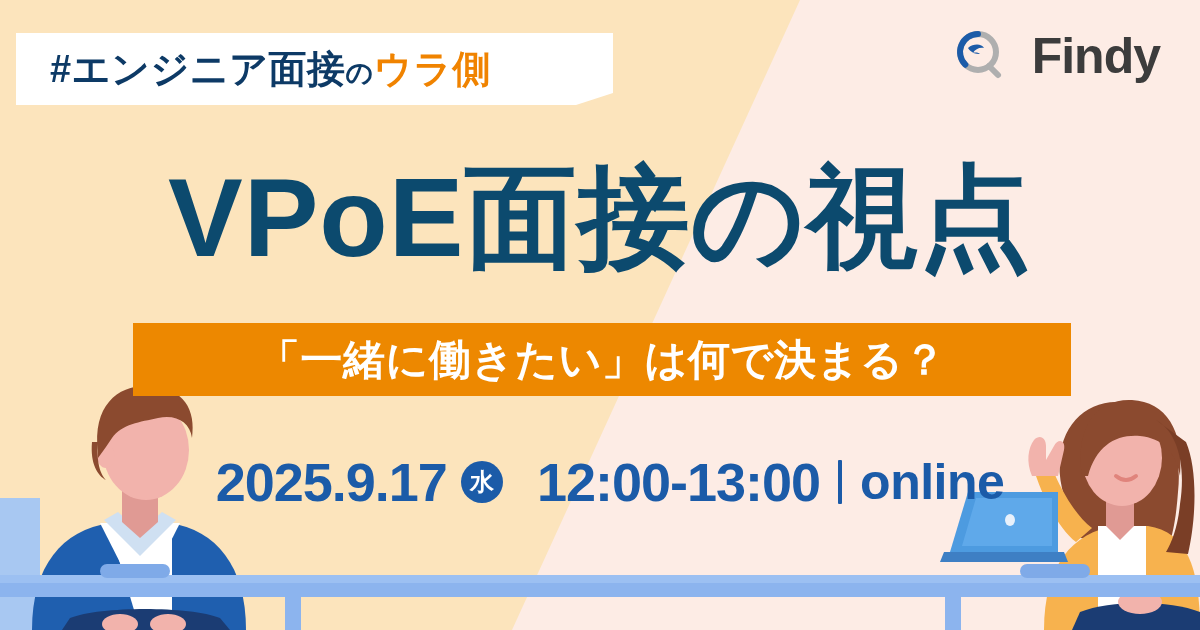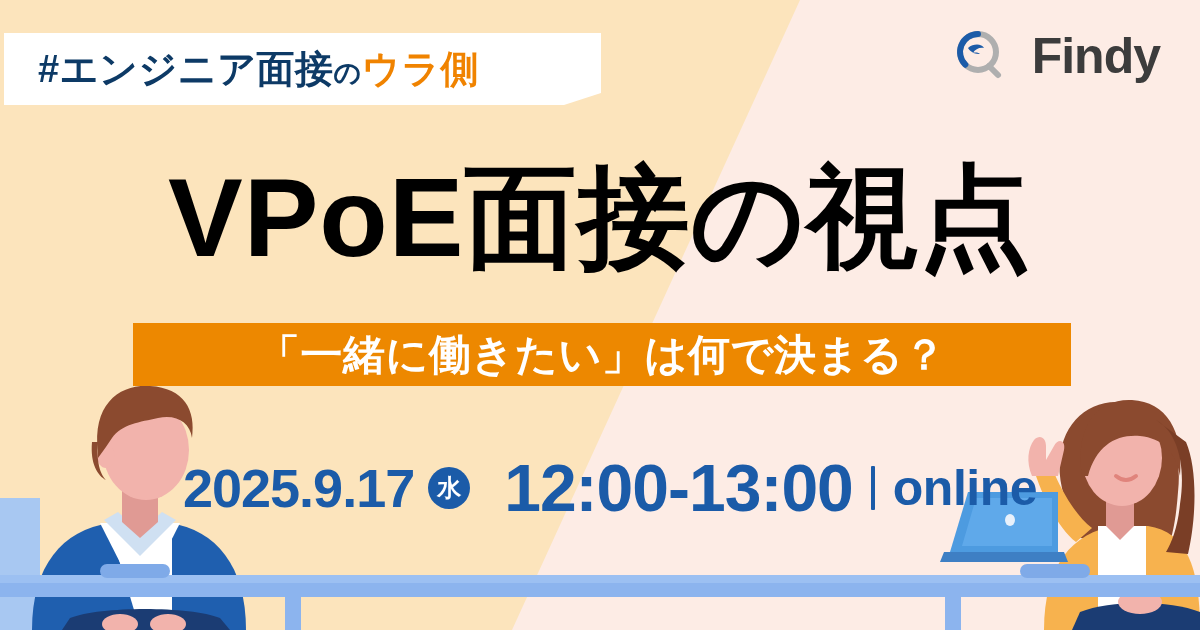--- a/index.html
+++ b/index.html
@@ -22,21 +22,21 @@
   .illus{position:absolute;bottom:0;pointer-events:none;}
   .illus svg{display:block;}
   .illus-left{left:0;bottom:0;}
   .illus-right{right:0;bottom:0;}
 
   
   .desk{position:absolute;left:0;right:0;bottom:0;height:90px;}
 
   
   .tag{
-    position:absolute;left:4px;top:33px;width:597px;height:72px;
+    position:absolute;left:16px;top:33px;width:597px;height:72px;
     background:#FFFFFF;
     clip-path:polygon(0 0, 597px 0, 597px 60px, 560px 72px, 0 72px);
     display:flex;align-items:center;
   }
   .tag-fold{
     position:absolute;left:525px;top:74px;width:70px;height:31px;
     background:#D9D9D9;
     clip-path:polygon(0 31px, 0 0, 70px 16px);
   }
   .tag-text{
@@ -54,27 +54,27 @@
   }
   .logo-word{
     font-size:50px;font-weight:700;color:#3C3C3C;
     letter-spacing:-1px;line-height:1;
   }
 
   
   .title{
     position:absolute;left:0;right:0;top:155px;
     text-align:center;
-    font-size:112px;font-weight:700;color:#000000;
+    font-size:112px;font-weight:700;color:#0c4a6e;
     letter-spacing:1px;line-height:1.12;white-space:nowrap;
   }
 
   
   .subband{
-    position:absolute;left:133px;top:323px;width:938px;height:63px;
+    position:absolute;left:133px;top:323px;width:938px;height:73px;
     background:#ED8800;
     display:flex;align-items:center;justify-content:center;
   }
   .subband-text{
     color:#FFFFFF;font-size:42px;font-weight:700;
     letter-spacing:.5px;line-height:1;white-space:nowrap;
   }
 
   
   .daterow{
@@ -83,21 +83,21 @@
     color:#1B5BA8;white-space:nowrap;margin-left:20px;
   }
   .date-txt{font-size:54px;font-weight:700;letter-spacing:-1px;line-height:1;}
   .dow-badge{
     width:42px;height:42px;border-radius:50%;
     background:#1B5BA8;color:#fff;
     display:flex;align-items:center;justify-content:center;
     font-size:24px;font-weight:700;line-height:1;
     margin:0 8px 0 14px;
   }
-  .time-txt{font-size:66px;font-weight:700;letter-spacing:-1px;line-height:1;margin-left:26px;}
+  .time-txt{font-size:54px;font-weight:700;letter-spacing:-1px;line-height:1;margin-left:26px;}
   .sep-bar{
     width:4px;height:44px;background:#1B5BA8;margin:0 18px;border-radius:1px;
   }
   .online-txt{font-size:50px;font-weight:700;letter-spacing:-.5px;line-height:1;}
 </style>
 </head>
 <body>
 
 <div class="banner">
 

